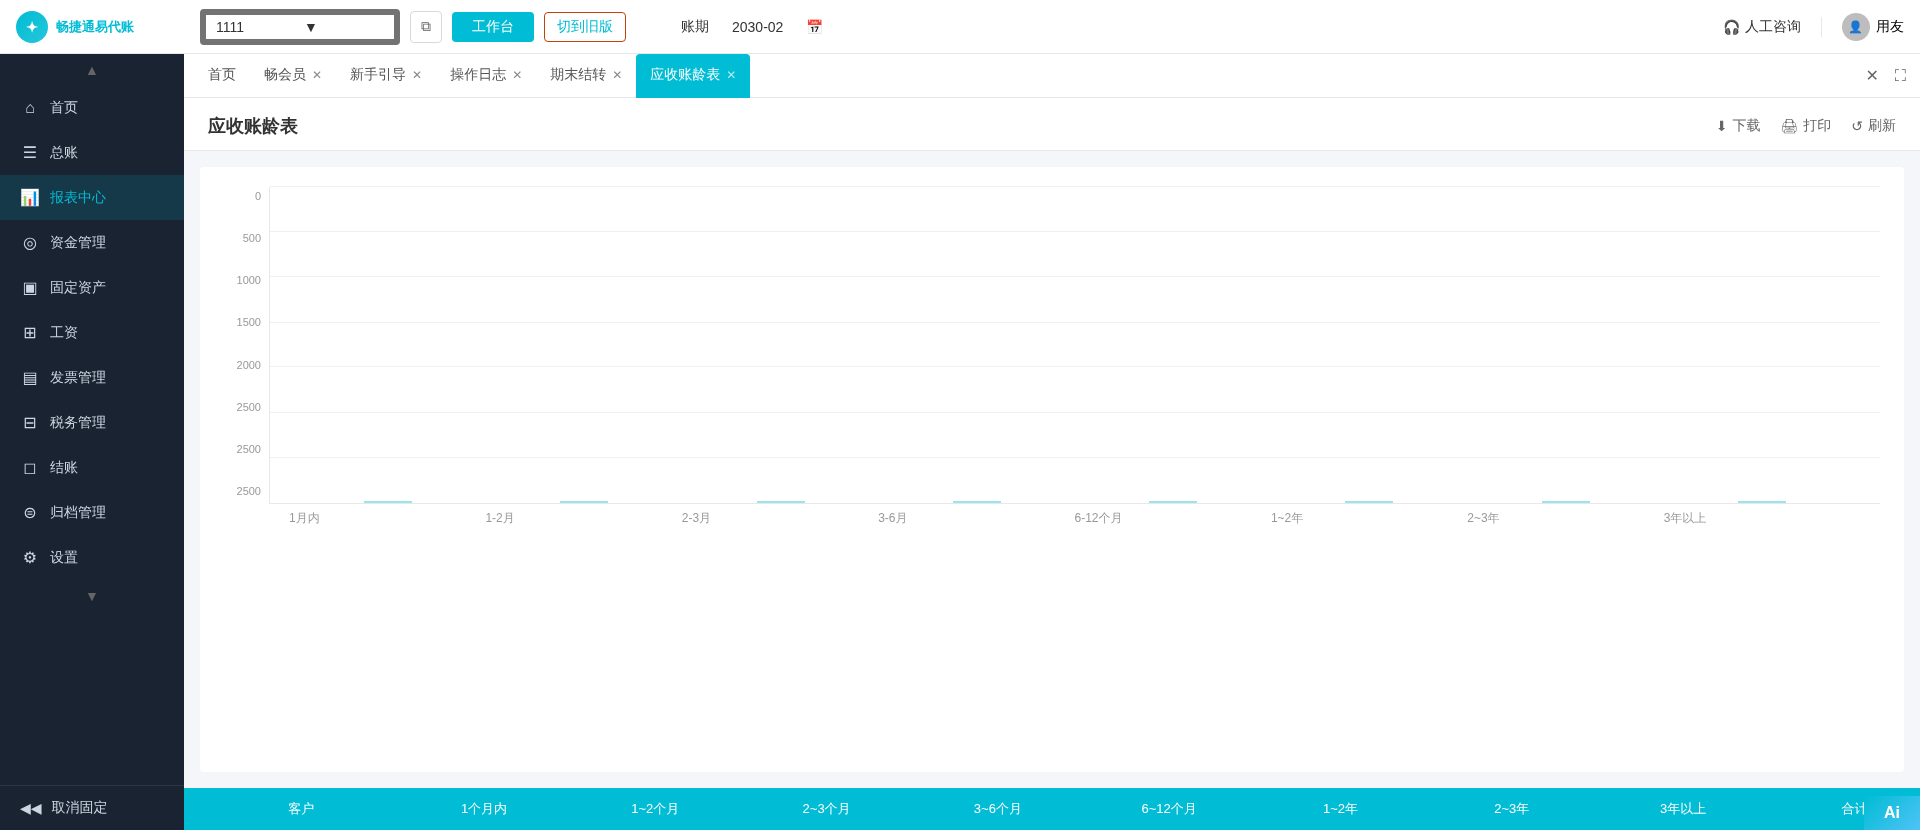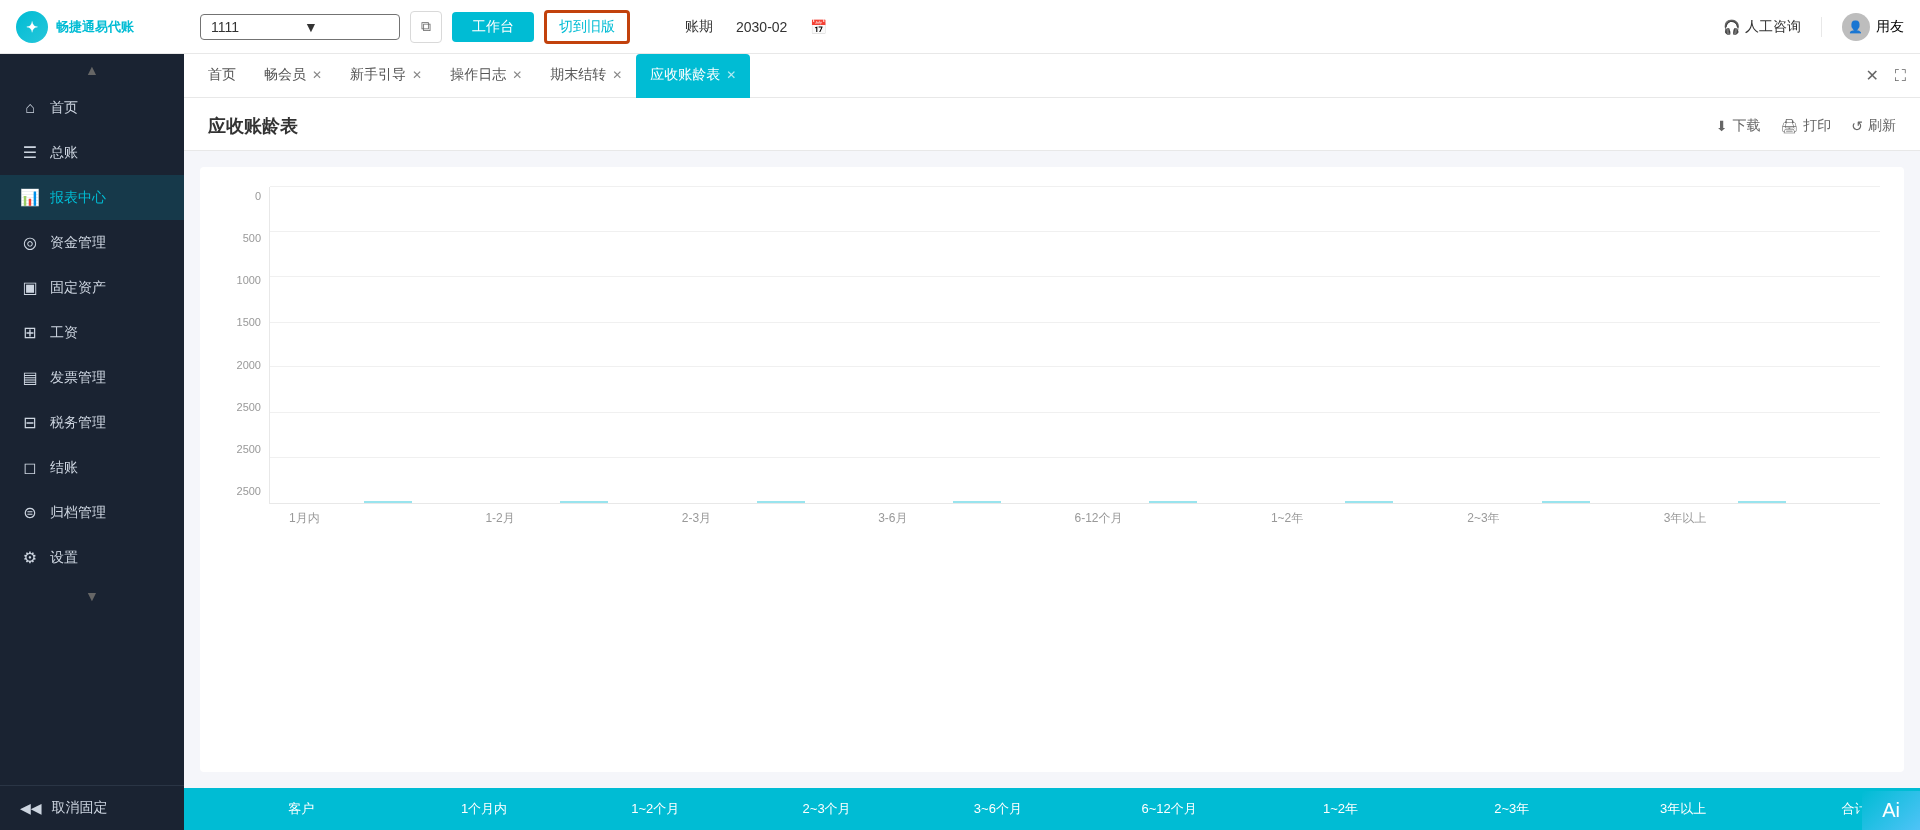--- a/index.html
+++ b/index.html
@@ -33,21 +33,21 @@
     .logo-text { color: #00bcd4; font-size: 13px; font-weight: 600; }
     .header-center {
       flex: 1;
       display: flex;
       align-items: center;
       gap: 10px;
     }
     .company-selector {
       display: flex;
       align-items: center;
-      border: 1px solid #737373;
+      border: 6px solid #737373;
       border-radius: 4px;
       padding: 4px 10px;
       gap: 8px;
       cursor: pointer;
       min-width: 200px;
       background: #fff;
     }
     .company-selector span { font-size: 14px; color: #333; flex: 1; }
     .chevron-down { color: #999; font-size: 12px; }
     .copy-btn {
@@ -62,21 +62,21 @@
     .workbench-btn {
       background: #00bcd4;
       color: white;
       border: none;
       border-radius: 4px;
       padding: 6px 20px;
       cursor: pointer;
       font-size: 14px;
     }
     .switch-btn {
-      border: 3px solid #c2410c;
+      border: 1px solid #c2410c;
       color: #00bcd4;
       background: #fff;
       border-radius: 4px;
       padding: 5px 12px;
       cursor: pointer;
       font-size: 14px;
     }
     .period-area {
       display: flex;
       align-items: center;
@@ -337,22 +337,22 @@
     .th-cell.customer { flex: 1.2; }
 
     
     .ai-badge {
       position: fixed;
       bottom: 0;
       right: 0;
       background: linear-gradient(135deg, #00bcd4, #4fc3f7);
       color: white;
       padding: 8px 20px;
-      font-size: 20px;
-      font-weight: normal;
+      font-size: 16px;
+      font-weight: bold;
       border-radius: 4px 0 0 0;
     }
   </style>
 </head>
 <body>
 
 <div class="top-header">
   <div class="logo-area">
     <div class="logo-icon">✦</div>
     <span class="logo-text">畅捷通易代账</span>

